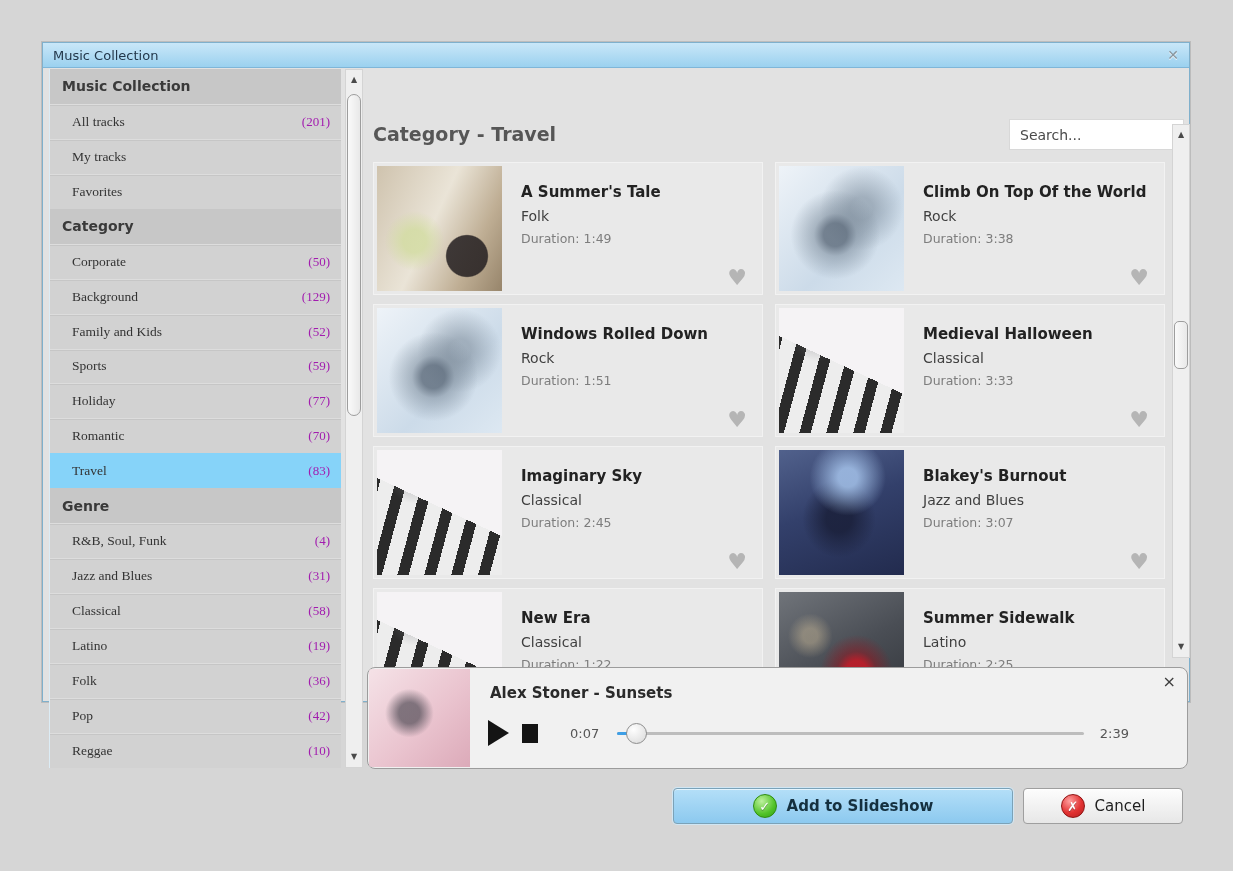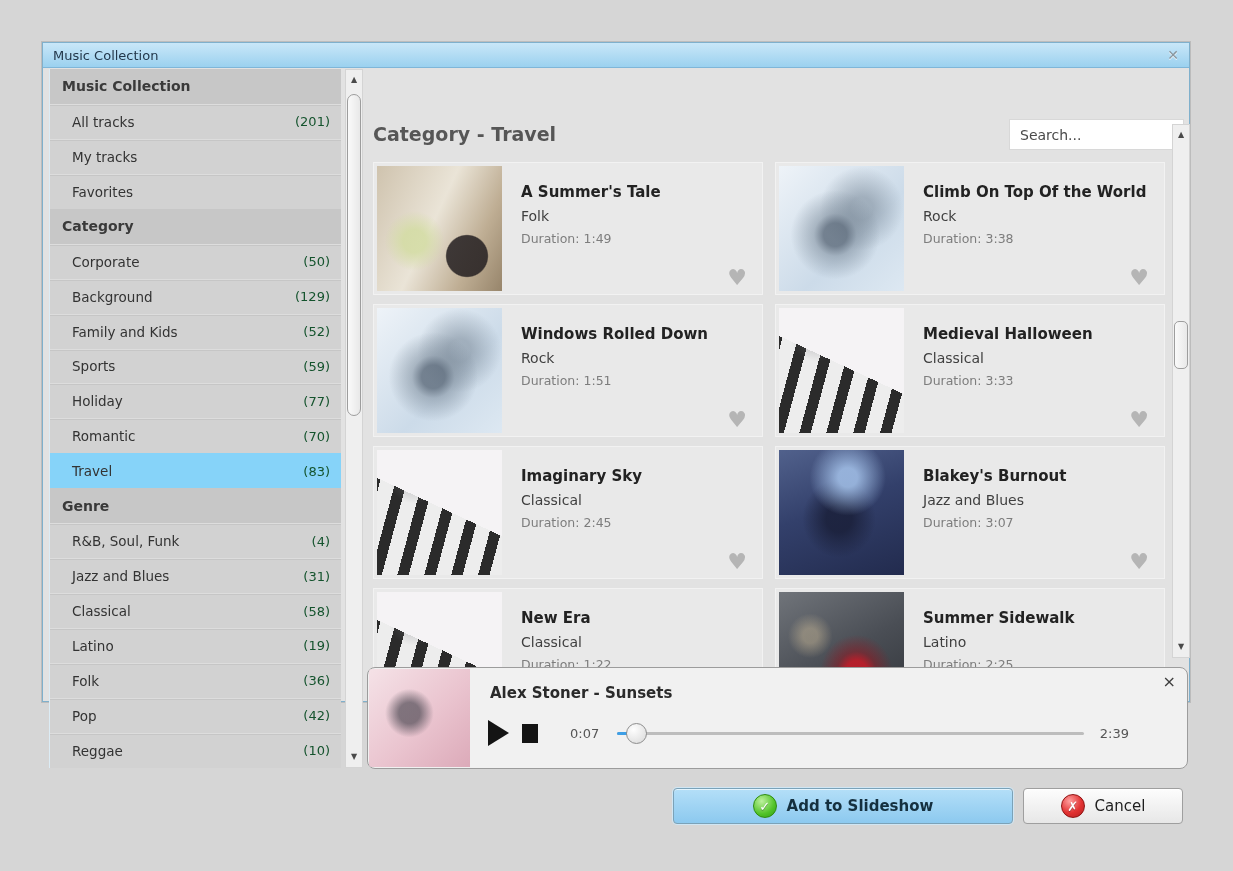--- a/index.html
+++ b/index.html
@@ -31,24 +31,24 @@
     position:absolute; left:6px; top:26px; width:292px; height:699px;
     background:#d2d2d2; overflow:hidden; border-left:1px solid #dcecf5;
   }
   .sb-header {
     height:34.95px; background:#c7c7c7; display:flex; align-items:center;
     padding:0 12px; font-weight:bold; font-size:14px; color:#3a3a3a;
   }
   .sb-item {
     height:34.95px; display:flex; align-items:center;
     padding:0 11px 0 22px; font-size:13.5px; color:#333;
-    border-top:1px solid #dddddd; box-shadow:inset 0 1px 0 #c6c6c6;
+    border-top:1px solid #dddddd; box-shadow:inset 0 1px 0 #c6c6c6;font-family:Liberation Serif, serif;
   }
   .sb-item.selected { background:var(--selection); border-top-color:var(--selection); box-shadow:none; }
-  .sb-count { margin-left:auto; color:#14532d; font-size:13px; }
+  .sb-count { margin-left:auto; color:#a21caf; font-size:13px; }
   
   .vscroll { position:absolute; background:#efefef; border:1px solid #d4d4d4; }
   .sb-scroll { left:302px; top:26px; width:18px; height:699px; }
   .main-scroll { left:1129px; top:81px; width:18px; height:534px; }
   .vscroll .arrow {
     position:absolute; left:0; right:0; height:16px; text-align:center;
     font-size:8px; color:#4a4a4a; line-height:16px; cursor:default;
   }
   .vscroll .arrow.up { top:2px; } .vscroll .arrow.down { bottom:2px; }
   .vscroll .vthumb {

